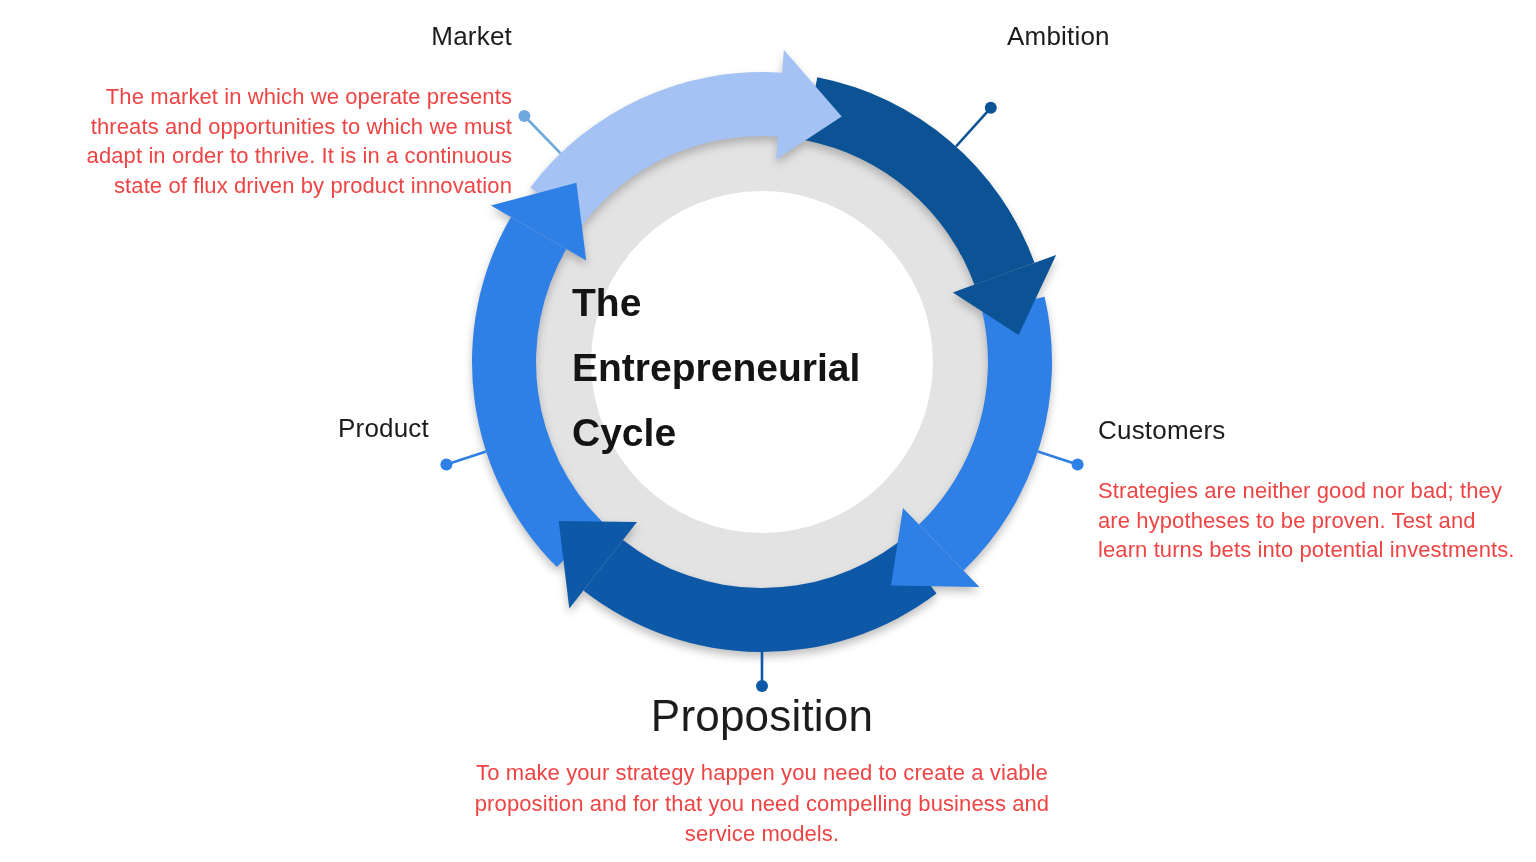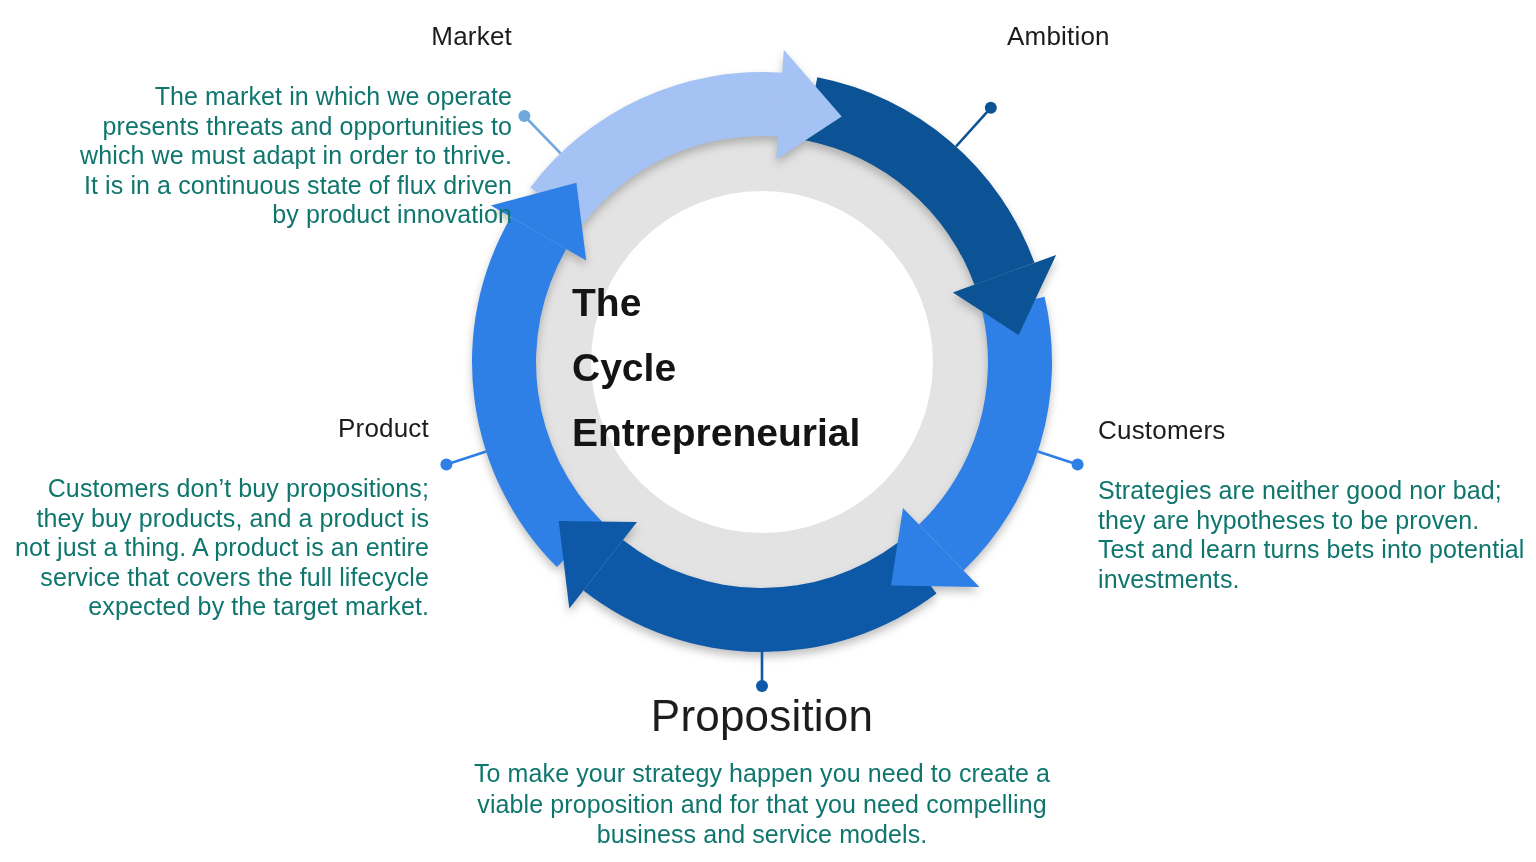--- a/index.html
+++ b/index.html
@@ -8,21 +8,21 @@
     font-family:"Liberation Sans","DejaVu Sans",sans-serif;
     -webkit-font-smoothing:antialiased;
   }
   .diagram-svg{position:absolute;left:0;top:0;}
   .stage-block{position:absolute;}
   .stage-heading{
     font-size:26px;font-weight:400;color:#1c1c1c;line-height:44px;margin:0;
     letter-spacing:0.2px;
   }
   .stage-desc{
-    font-size:25px;font-weight:400;color:#0f766e;line-height:29.5px;margin:0;
+    font-size:22px;font-weight:400;color:#ef4444;line-height:29.5px;margin:0;
     margin-top:24px;letter-spacing:0.1px;
   }
   .align-right{text-align:right;}
   .align-left{text-align:left;}
   .align-center{text-align:center;}
   .block-market{top:14px;right:1024px;width:436px;}
   .block-ambition{top:14px;left:1007px;width:448px;}
   .block-strategy{top:408px;left:1098px;width:432px;}
   .block-product{top:406px;right:1107px;width:424px;}
   .block-proposition{top:694px;left:472px;width:580px;}
@@ -78,39 +78,38 @@
     <circle cx="762" cy="686" r="6" fill="#0e58a8"></circle>
   </g>
   <g>
     <line x1="486.2" y1="451.6" x2="446.4" y2="464.5" stroke-width="2.6" stroke="#2e7fe6"></line>
     <circle cx="446.4" cy="464.5" r="6" fill="#2e7fe6"></circle>
   </g>
 </svg>
 
 <div class="center-title">
   <div>The</div>
+  <div>Entrepreneurial</div>
   <div>Cycle</div>
-  <div>Entrepreneurial</div>
 </div>
 
 <div class="stage-block block-market align-right">
   <h2 class="stage-heading">Market</h2>
   <p class="stage-desc">The market in which we operate presents threats and opportunities to which we must adapt in order to thrive. It is in a continuous state of flux driven by product innovation</p>
 </div>
 
 <div class="stage-block block-ambition align-left">
   <h2 class="stage-heading">Ambition</h2>
 </div>
 
 <div class="stage-block block-strategy align-left">
   <h2 class="stage-heading">Customers</h2>
   <p class="stage-desc">Strategies are neither good nor bad; they are hypotheses to be proven. Test and learn turns bets into potential investments.</p>
 </div>
 
 <div class="stage-block block-product align-right">
   <h2 class="stage-heading">Product</h2>
-  <p class="stage-desc">Customers don’t buy propositions; they buy products, and a product is not just a thing. A product is an entire service that covers the full lifecycle expected by the target market.</p>
 </div>
 
 <div class="stage-block block-proposition align-center">
   <h2 class="stage-heading">Proposition</h2>
   <p class="stage-desc">To make your strategy happen you need to create a viable proposition and for that you need compelling business and service models.</p>
 </div>
 
 </body></html>

